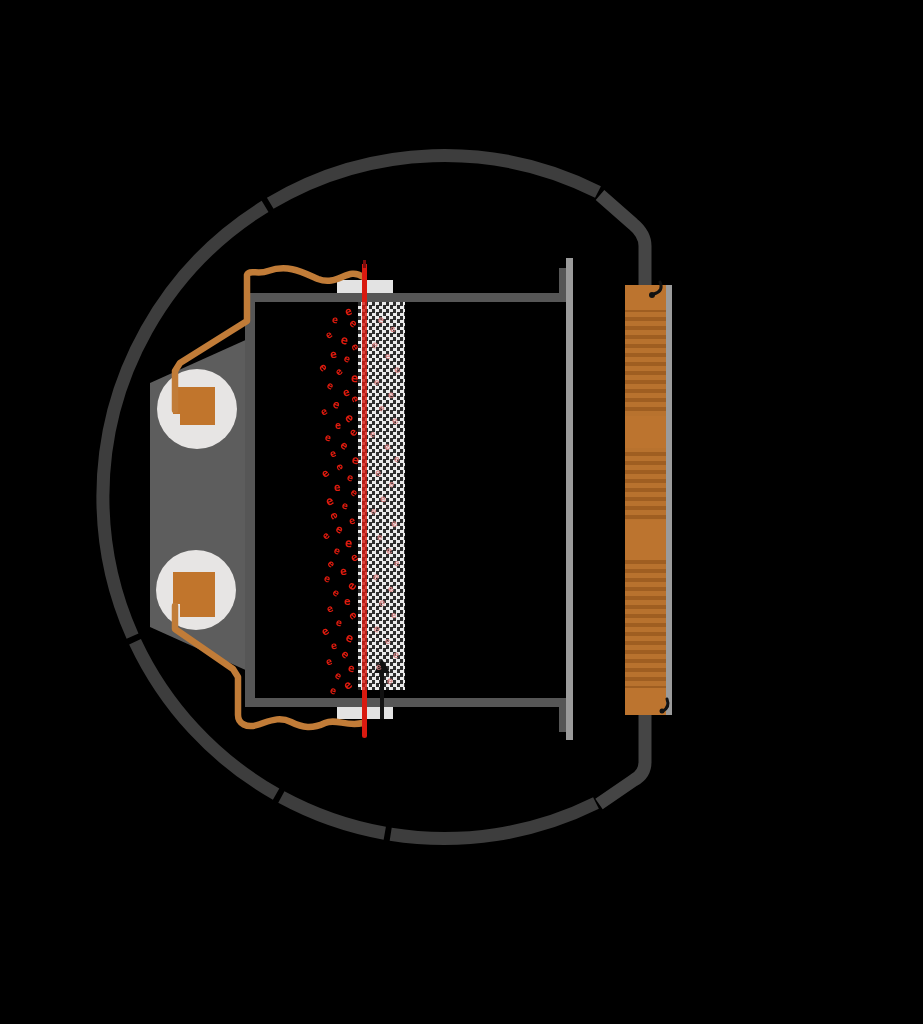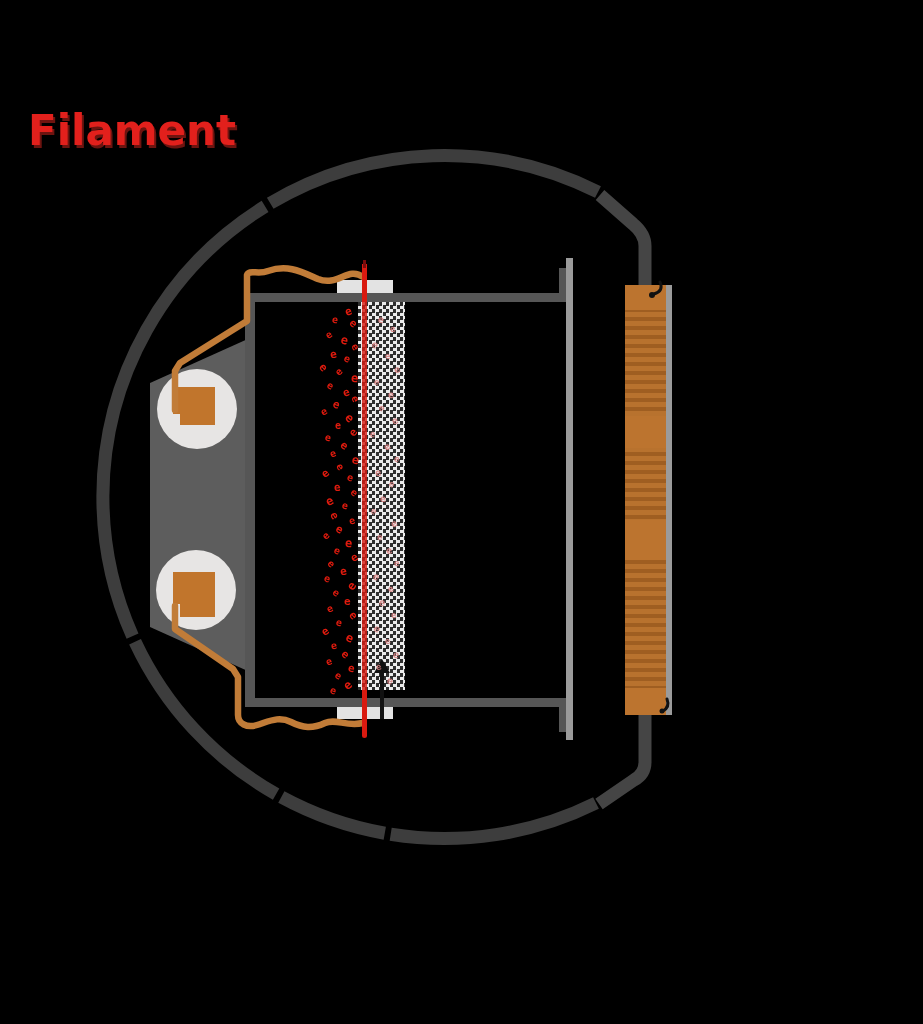--- a/index.html
+++ b/index.html
@@ -196,15 +196,14 @@
       <span class="electron" style="left: 388px; top: 585px; font-size: 9px; transform: rotate(-35deg);">e</span>
       <span class="electron" style="left: 379px; top: 598px; font-size: 10px; transform: rotate(20deg);">e</span>
       <span class="electron" style="left: 391px; top: 611px; font-size: 9px; transform: rotate(-10deg);">e</span>
       <span class="electron" style="left: 374px; top: 624px; font-size: 10px; transform: rotate(35deg);">e</span>
       <span class="electron" style="left: 385px; top: 637px; font-size: 9px; transform: rotate(-25deg);">e</span>
       <span class="electron" style="left: 393px; top: 650px; font-size: 10px; transform: rotate(10deg);">e</span>
       <span class="electron" style="left: 376px; top: 663px; font-size: 9px; transform: rotate(-15deg);">e</span>
       <span class="electron" style="left: 387px; top: 676px; font-size: 10px; transform: rotate(25deg);">e</span>
     </div>
 
-  <div class="abs" id="title">Filament</div>
 
 </div>
 
 </body></html>

